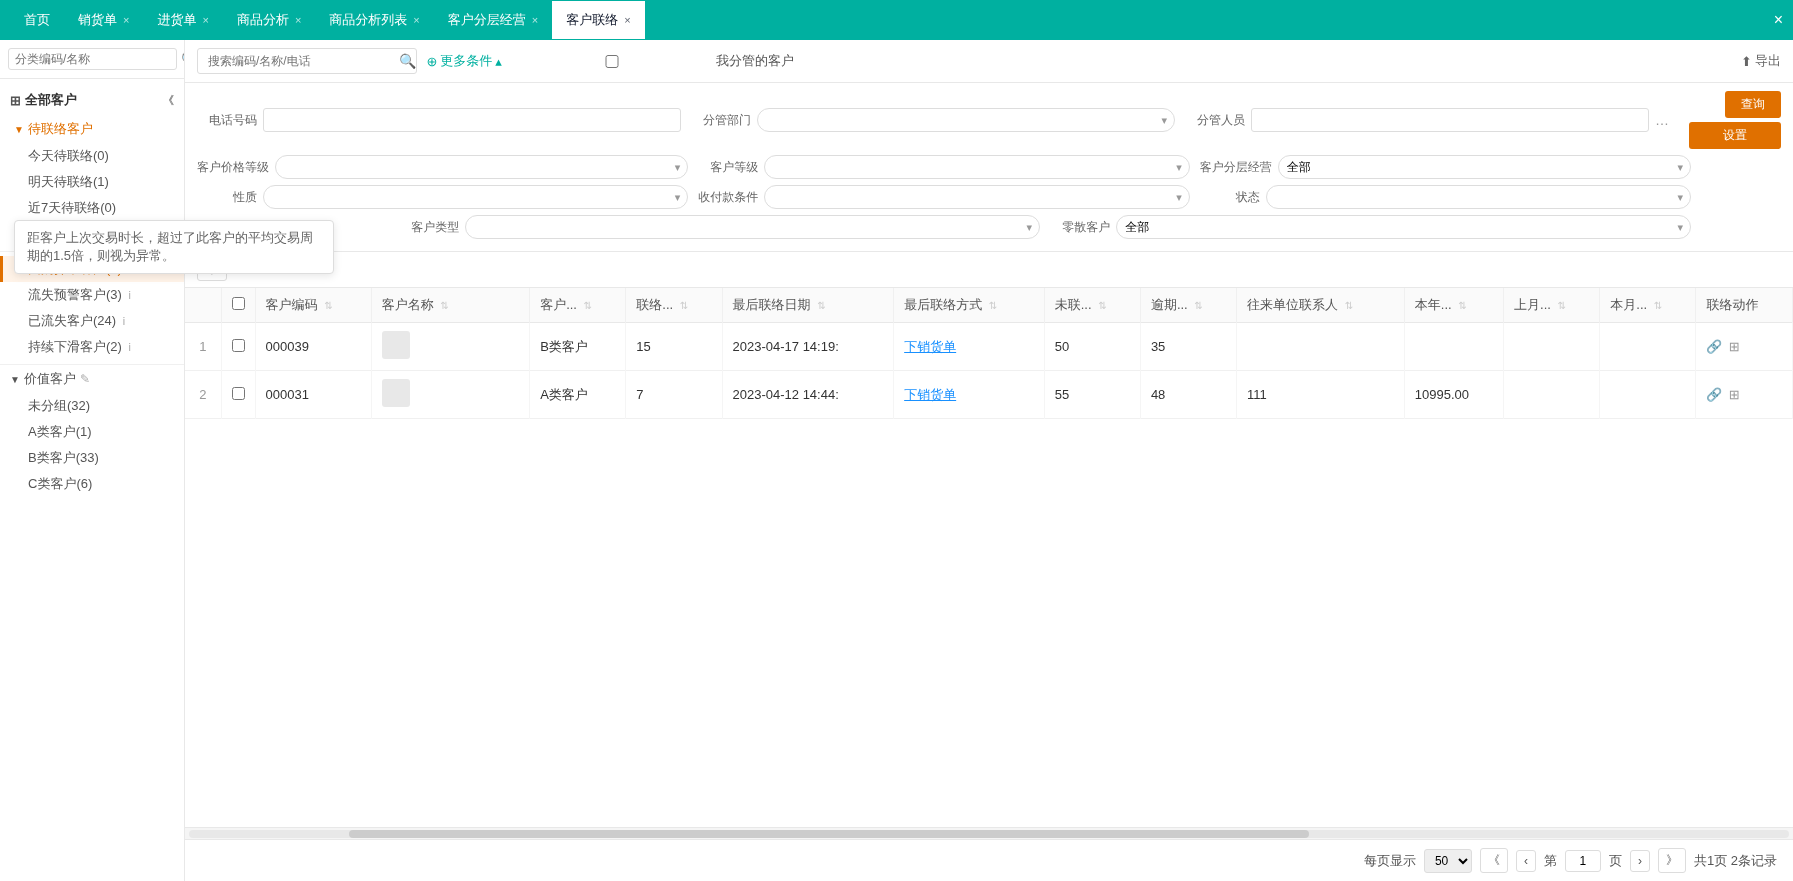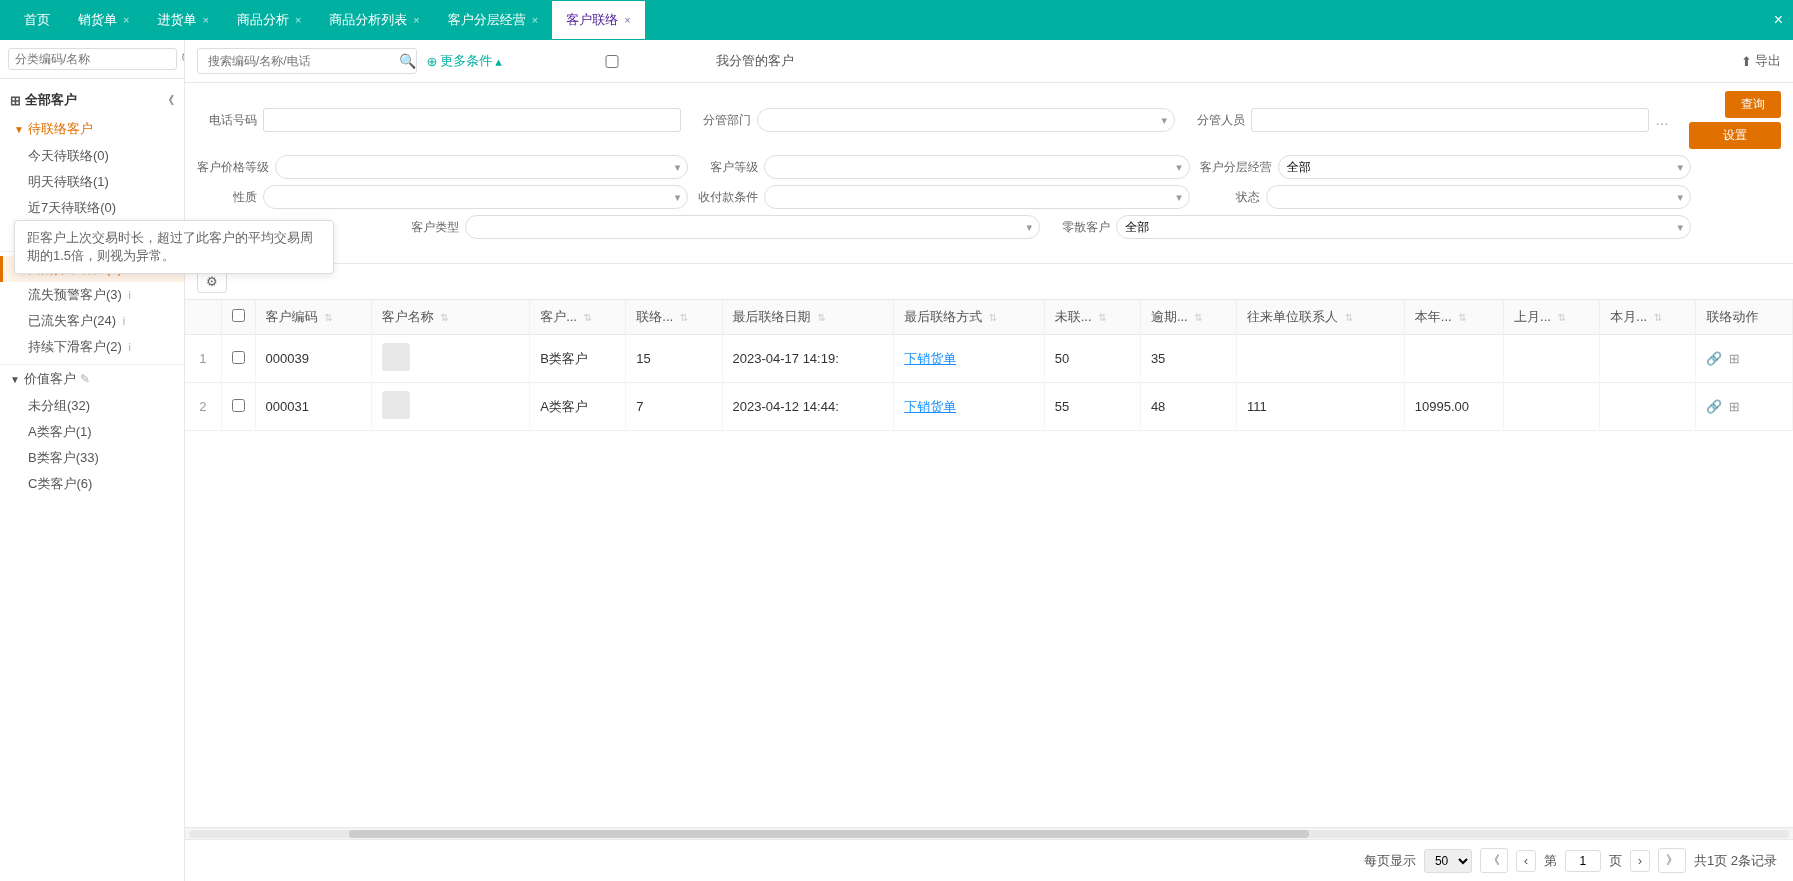--- a/index.html
+++ b/index.html
@@ -20,21 +20,21 @@
       height: 38px;
       display: flex;
       align-items: center;
       cursor: pointer;
       color: white;
       font-size: 13px;
       white-space: nowrap;
     }
     .top-nav .nav-item.active {
       background: white;
-      color: #4c1d95;
+      color: #0f172a;
     }
     .top-nav .nav-item .close-x {
       margin-left: 6px;
       font-size: 11px;
       opacity: 0.7;
     }
     .top-nav .nav-close-all {
       position: absolute;
       right: 10px;
       color: white;
@@ -216,21 +216,21 @@
       background: white;
       padding: 8px 12px;
       border-bottom: 1px solid #e8e8e8;
     }
     .filter-row {
       display: flex;
       align-items: center;
       gap: 10px;
       margin-bottom: 6px;
     }
-    .filter-row:last-child { margin-bottom: 16px; }
+    .filter-row:last-child { margin-bottom: 4px; }
     .filter-item {
       display: flex;
       align-items: center;
       gap: 6px;
       flex: 1;
     }
     .filter-label {
       color: #666;
       font-size: 12px;
       white-space: nowrap;

